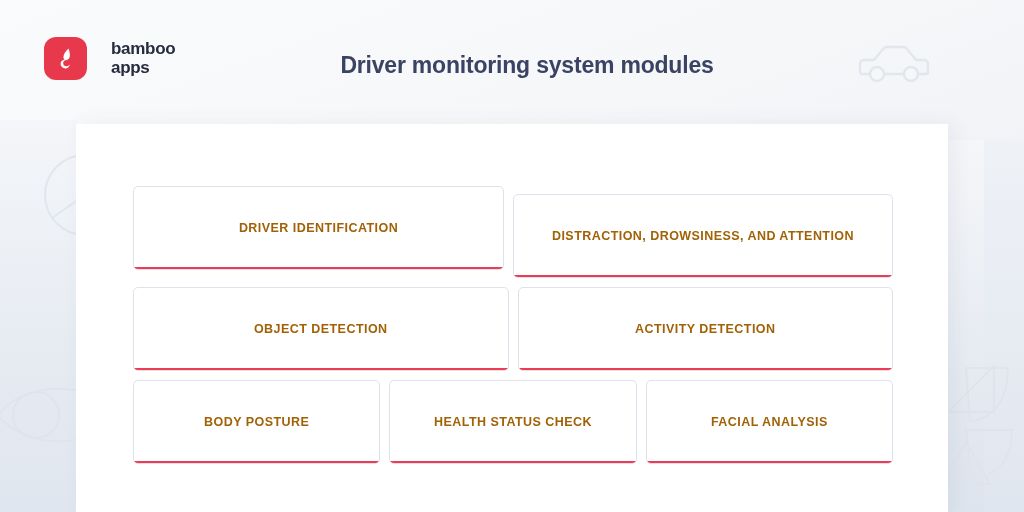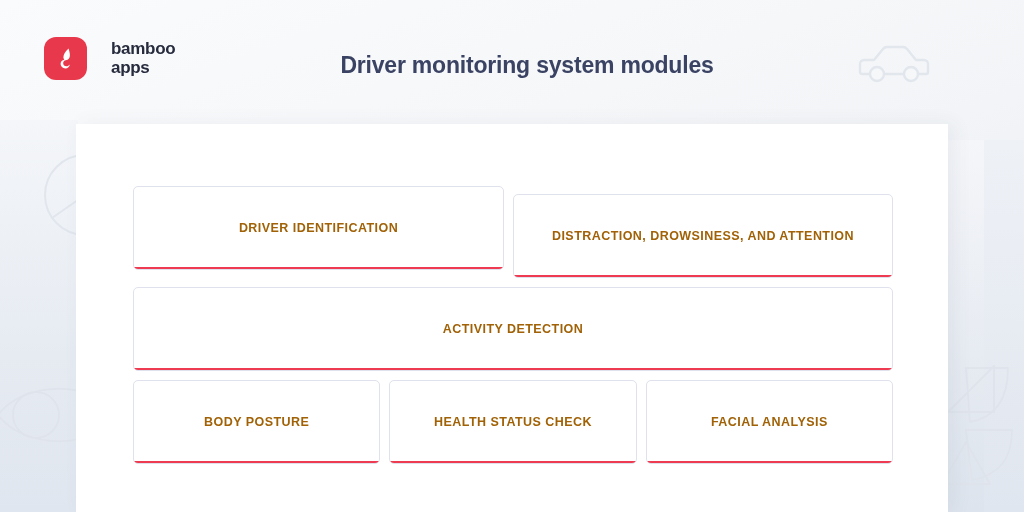--- a/index.html
+++ b/index.html
@@ -228,20 +228,23 @@
         <div class="card w-48">
           <span class="card-label">Driver identification</span>
         </div>
         <div class="card w-52">
           <span class="card-label">Distraction, drowsiness, and attention</span>
         </div>
       </div>
 
       <div class="row">
         <div class="card w-3">
+          <span class="card-label">Object detection</span>
+        </div>
+        <div class="card w-3">
           <span class="card-label">Activity detection</span>
         </div>
       </div>
 
       <div class="row">
         <div class="card w-3">
           <span class="card-label">Body posture</span>
         </div>
         <div class="card w-3">
           <span class="card-label">Health status check</span>

